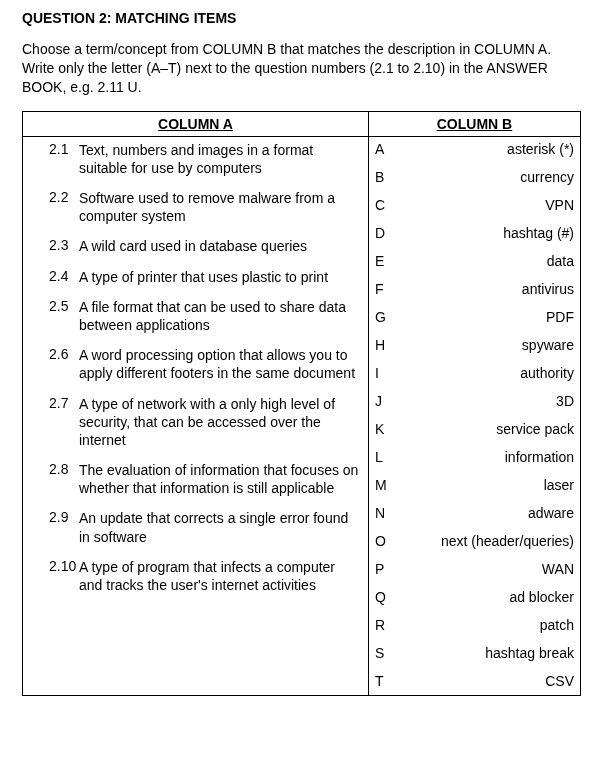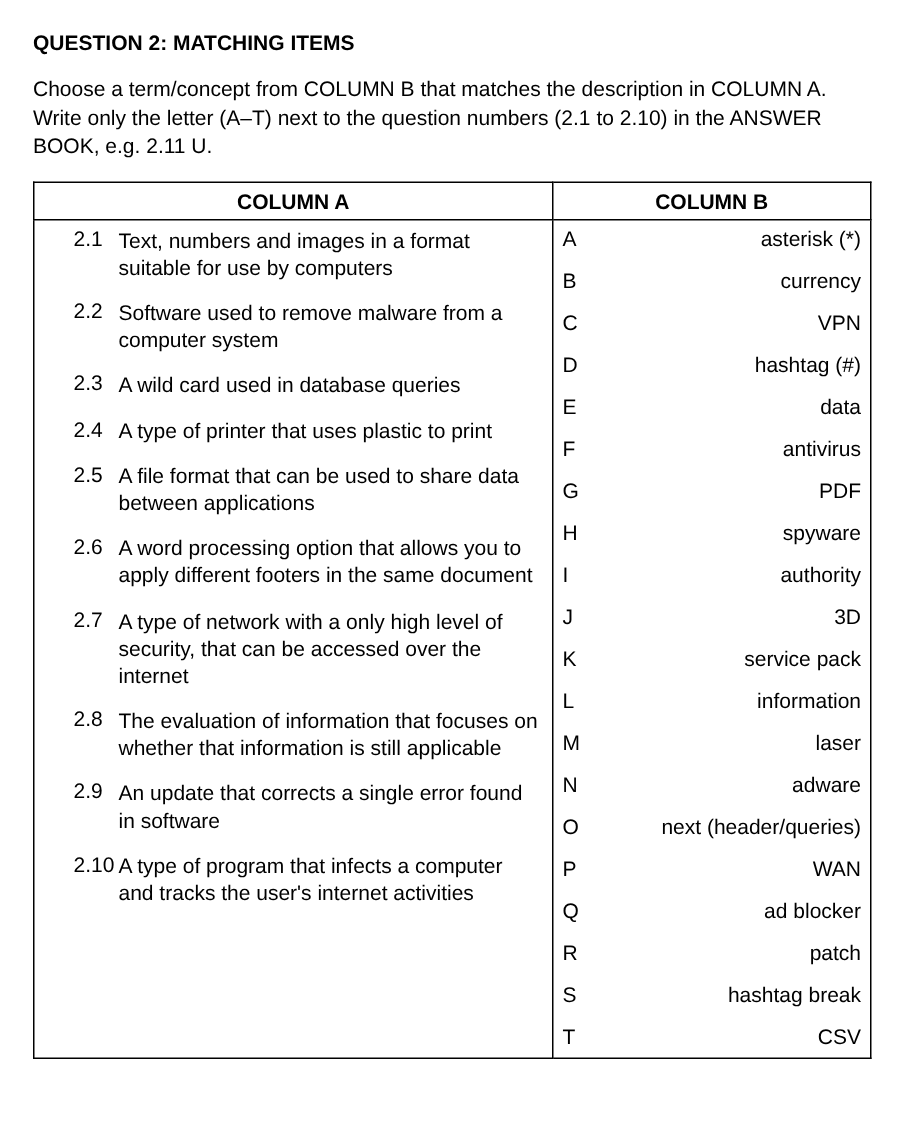--- a/index.html
+++ b/index.html
@@ -6,21 +6,21 @@
     margin: 0;
     padding: 0;
     background: #fff;
     font-family: Arial, Helvetica, sans-serif;
     font-size: 14px;
     color: #000;
   }
   .page {
     width: 603px;
     box-sizing: border-box;
-    padding: 20px 22px 10px 22px;
+    padding: 10px 22px 10px 22px;
   }
   .q-title {
     font-weight: bold;
     font-size: 14px;
     margin-bottom: 14px;
   }
   .instructions {
     line-height: 1.35;
     margin-bottom: 14px;
   }
@@ -31,20 +31,21 @@
   }
   table.match th, table.match td {
     border: 1px solid #000;
     vertical-align: top;
   }
   table.match th {
     text-align: center;
     font-weight: bold;
     padding: 4px 0;
     font-size: 14px;
+    text-decoration: underline;
   }
   table.match td {
     padding: 4px 6px 6px 6px;
   }
   .col-a-inner {
     display: flex;
     flex-direction: column;
     gap: 12px;
   }
   .arow {

